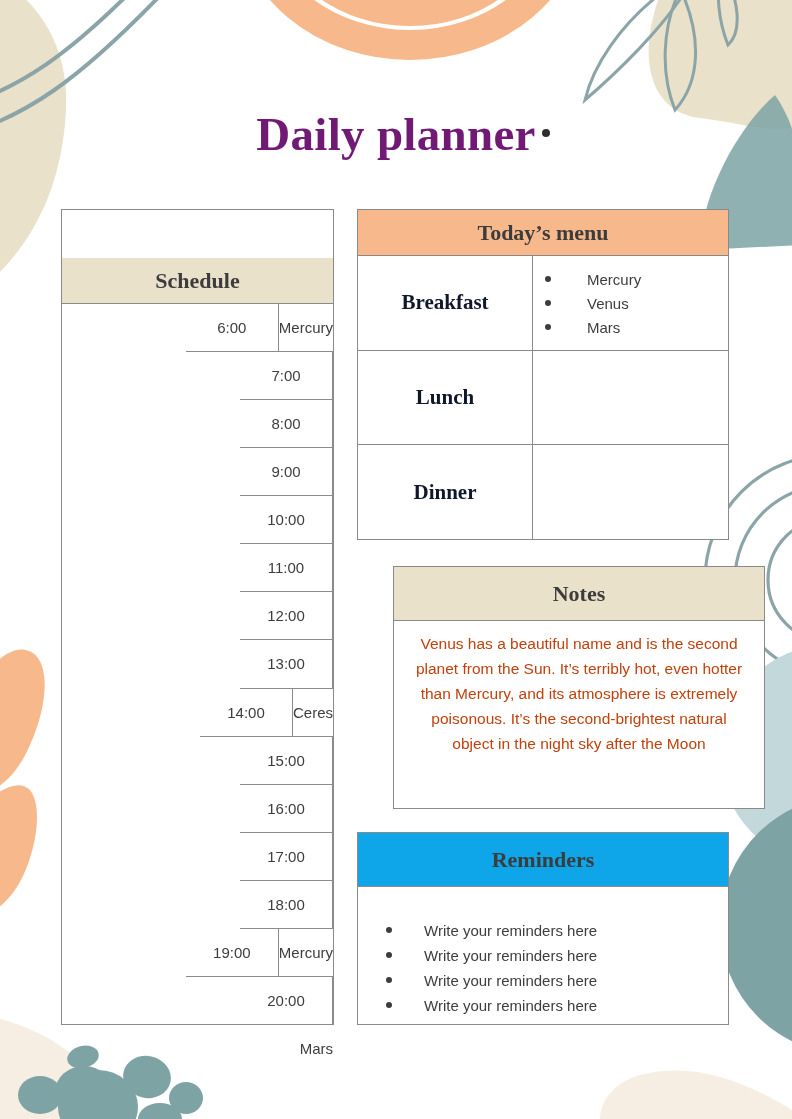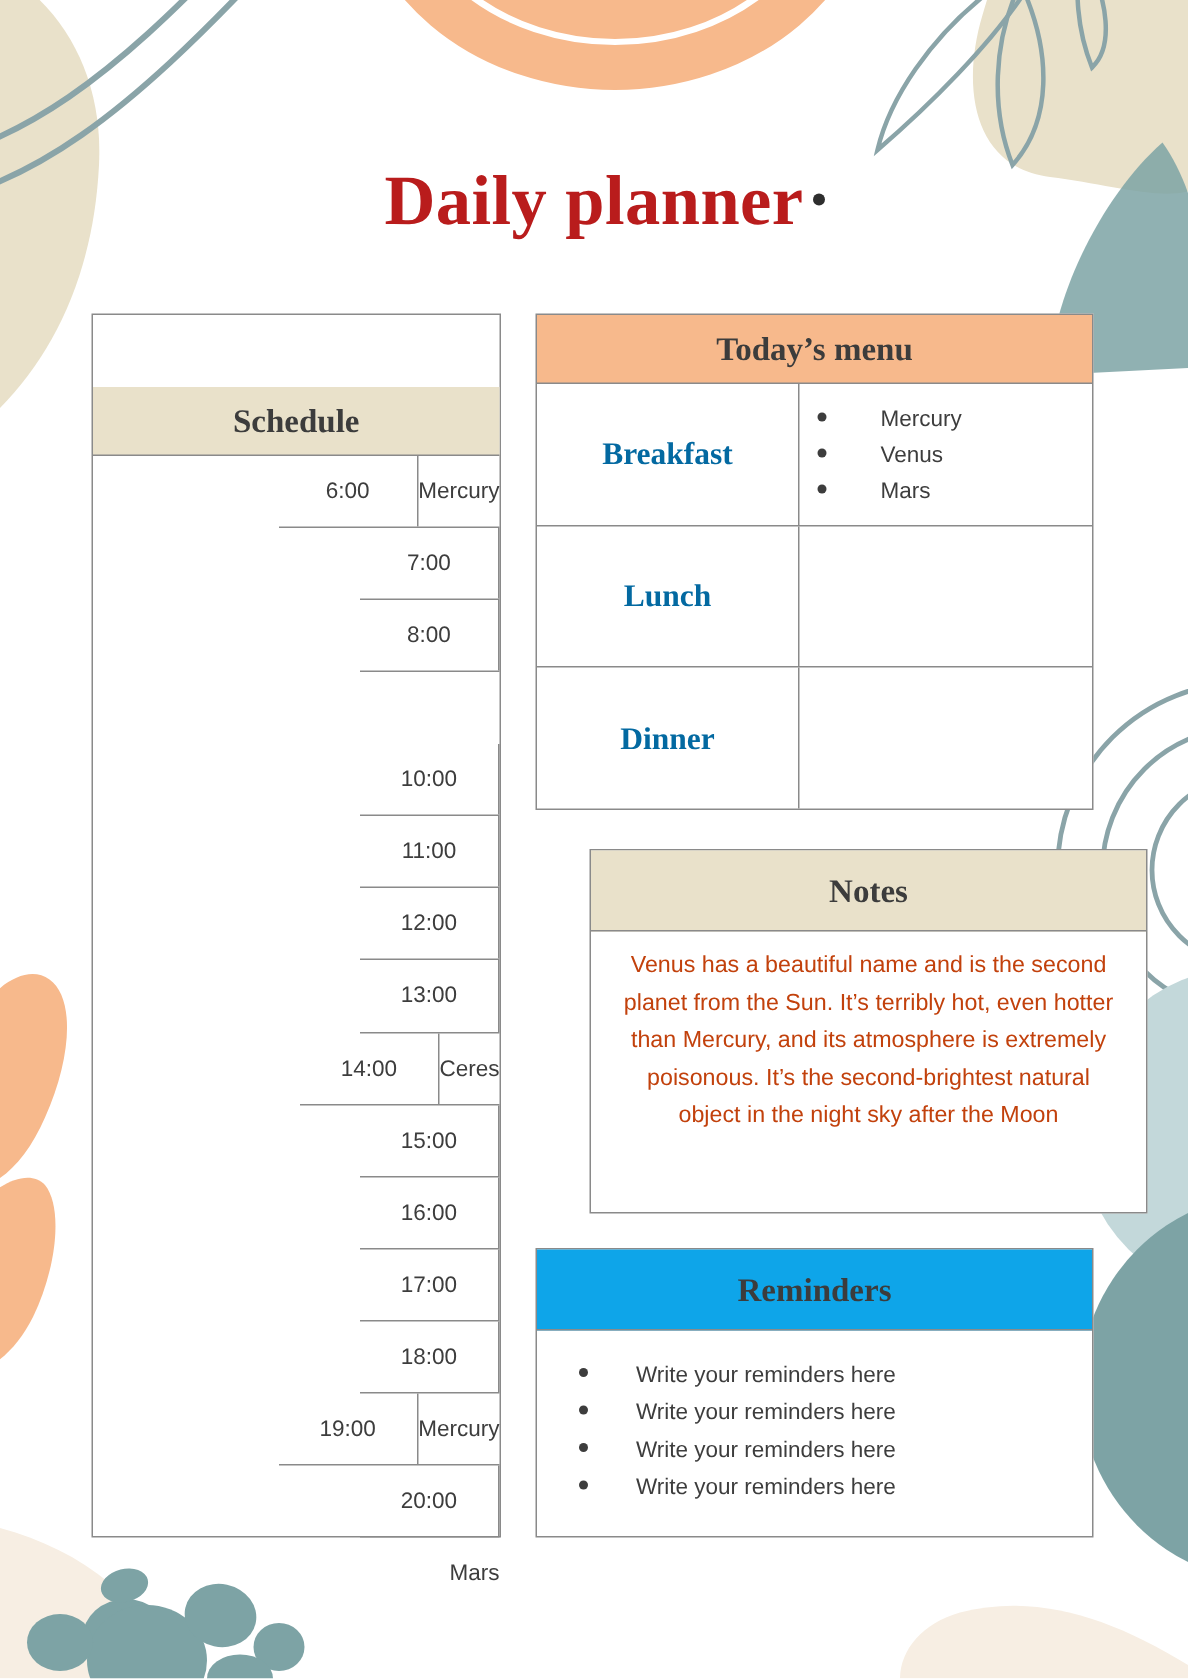--- a/index.html
+++ b/index.html
@@ -35,21 +35,21 @@
 
   .page-title {
     position: absolute;
     left: 0;
     top: 107px;
     width: 792px;
     text-align: center;
     font-family: "Liberation Serif", serif;
     font-size: 47px;
     font-weight: 700;
-    color: #b91c1c;
+    color: #701a75;
     letter-spacing: 0.3px;
   }
 
   
   .card {
     position: absolute;
     box-sizing: border-box;
     border: 1.1px solid #8a8a8a;
     background: #ffffff;
   }
@@ -136,21 +136,21 @@
   .menu-label {
     width: 175px;
     box-sizing: border-box;
     border-right: 1.1px solid #8a8a8a;
     display: flex;
     align-items: center;
     justify-content: center;
     font-family: "Liberation Serif", serif;
     font-weight: 700;
     font-size: 21px;
-    color: #0369a1;
+    color: #0f172a;
   }
   .menu-items {
     flex: 1;
     box-sizing: border-box;
     padding: 12px 4px 4px 12px;
     display: flex;
     align-items: flex-start;
   }
   ul.bullets {
     margin: 0;
@@ -201,21 +201,21 @@
     left: 357px;
     top: 832px;
     width: 372px;
     height: 193px;
   }
   #reminders-head {
     height: 54px;
     background: #0ea5e9;
   }
   #reminders-body {
-    padding: 17px 10px 10px 28px;
+    padding: 31px 10px 10px 28px;
   }
   #reminders-body ul.bullets li { line-height: 25px; }
   #reminders-body ul.bullets li .dot { margin-right: 32px; }
 </style>
 </head>
 <body>
 
 <div id="page">
 
   <svg id="decor" viewBox="0 0 792 1119" width="792" height="1119" xmlns="http://www.w3.org/2000/svg">
@@ -286,20 +286,21 @@
         </div>
         <div class="sched-row">
           <div class="sched-time">7:00</div>
           <div class="sched-task"></div>
         </div>
         <div class="sched-row">
           <div class="sched-time">8:00</div>
           <div class="sched-task"></div>
         </div>
         <div class="sched-row">
+          <div class="sched-time">9:00</div>
           <div class="sched-task"></div>
         </div>
         <div class="sched-row">
           <div class="sched-time">10:00</div>
           <div class="sched-task"></div>
         </div>
         <div class="sched-row">
           <div class="sched-time">11:00</div>
           <div class="sched-task"></div>
         </div>

